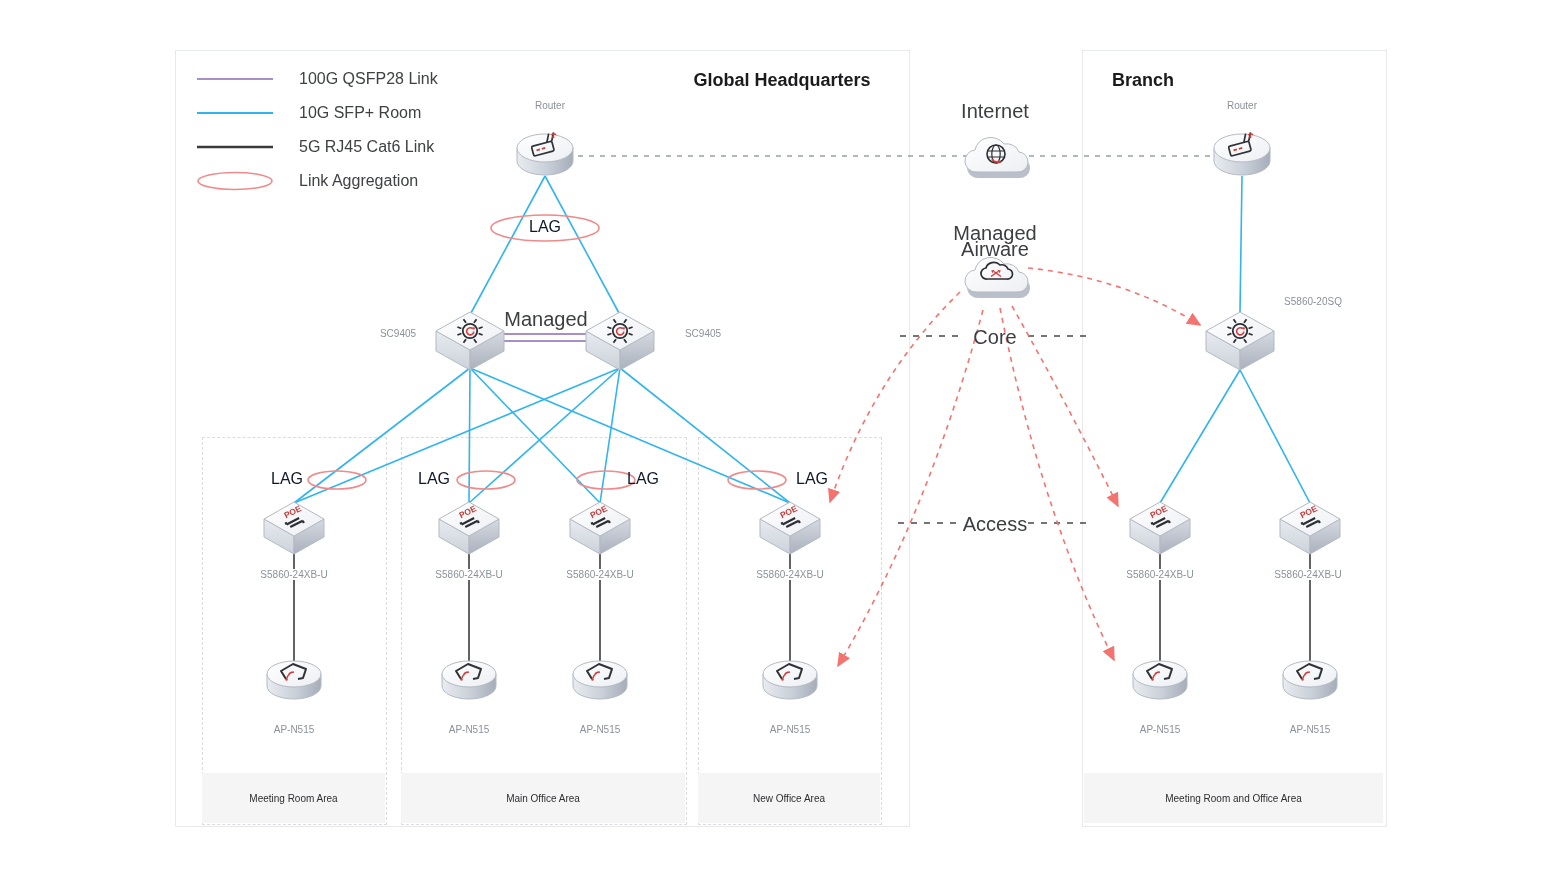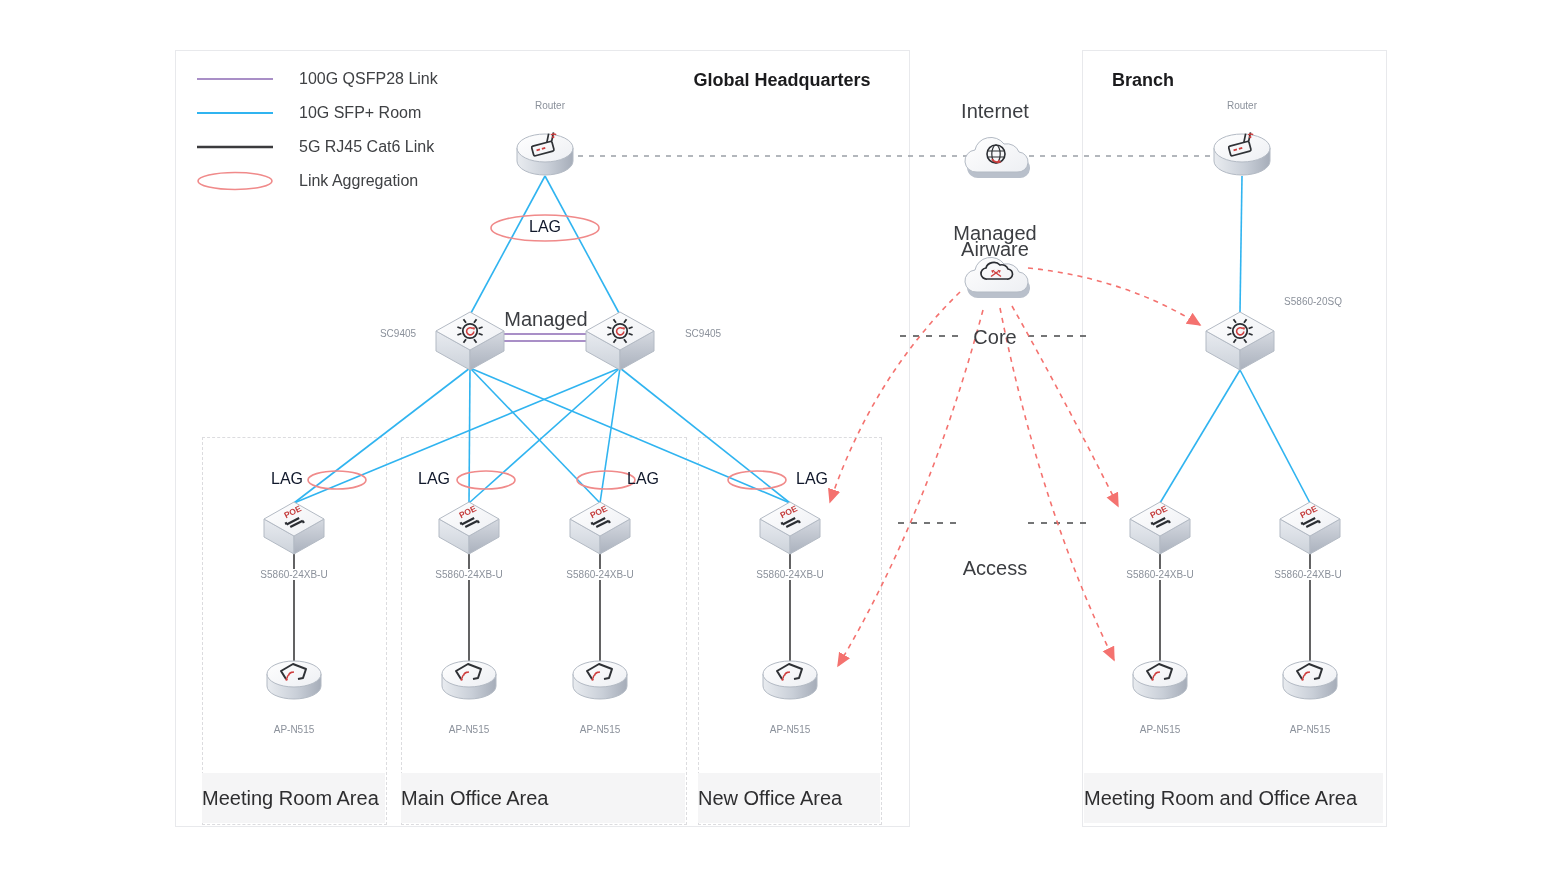--- a/index.html
+++ b/index.html
@@ -3,22 +3,22 @@
 <meta charset="utf-8">
 <style>
   html,body { margin:0; padding:0; }
   body {
     width:1560px; height:876px; position:relative; overflow:hidden;
     background:#ffffff; font-family:"Liberation Sans", sans-serif;
   }
   .box { position:absolute; border:1px solid #e8e9ec; background:#fff; z-index:1; }
   .dashed-box { position:absolute; border:1px dashed #dcdcdf; z-index:1; }
   .banner { position:absolute; background:#f5f5f6; z-index:2;
-            display:flex; align-items:center; justify-content:flex-start;
-            font-size:20px; color:#2e2e30; }
+            display:flex; align-items:center; justify-content:center;
+            font-size:10px; color:#2e2e30; }
   svg.wire { position:absolute; left:0; top:0; z-index:3; }
   .label { position:absolute; z-index:5; white-space:nowrap; transform:translateX(-50%); }
   .title { font-weight:bold; font-size:18px; color:#1b1b1d; }
   .dev   { font-size:10px; color:#8b919b; }
   .dark  { font-size:20px; color:#3c3e42; }
   .lag   { font-size:16px; color:#0f172a; }
   .wbg   { background:#fff; padding:0 4px; }
   .legend-row { position:absolute; z-index:5; display:flex; align-items:center; }
   .legend-text { font-size:16px; color:#3f4144; margin-left:26px; white-space:nowrap; }
 </style>
@@ -252,21 +252,21 @@
 <div class="label dark" style="left:995px; top:222px;">Managed</div>
 
 <div class="label lag" style="left:545px; top:218px;">LAG</div>
 
 <div class="label dev" style="left:398px; top:328px;">SC9405</div>
 <div class="label dev" style="left:703px; top:328px;">SC9405</div>
 <div class="label dark" style="left:546px; top:308px;">Managed</div>
 <div class="label dev" style="left:1313px; top:296px;">S5860-20SQ</div>
 
 <div class="label dark" style="left:995px; top:326px;">Core</div>
-<div class="label dark" style="left:995px; top:513px;margin-top:44px;">Access</div>
+<div class="label dark" style="left:995px; top:513px;">Access</div>
 
 <div class="label lag" style="left:287px; top:470px;">LAG</div>
 <div class="label lag" style="left:434px; top:470px;">LAG</div>
 <div class="label lag" style="left:643px; top:470px;">LAG</div>
 <div class="label lag" style="left:812px; top:470px;">LAG</div>
 
 <div class="label dev wbg" style="left:294px; top:569px;">S5860-24XB-U</div>
 <div class="label dev wbg" style="left:469px; top:569px;">S5860-24XB-U</div>
 <div class="label dev wbg" style="left:600px; top:569px;">S5860-24XB-U</div>
 <div class="label dev wbg" style="left:790px; top:569px;">S5860-24XB-U</div>

